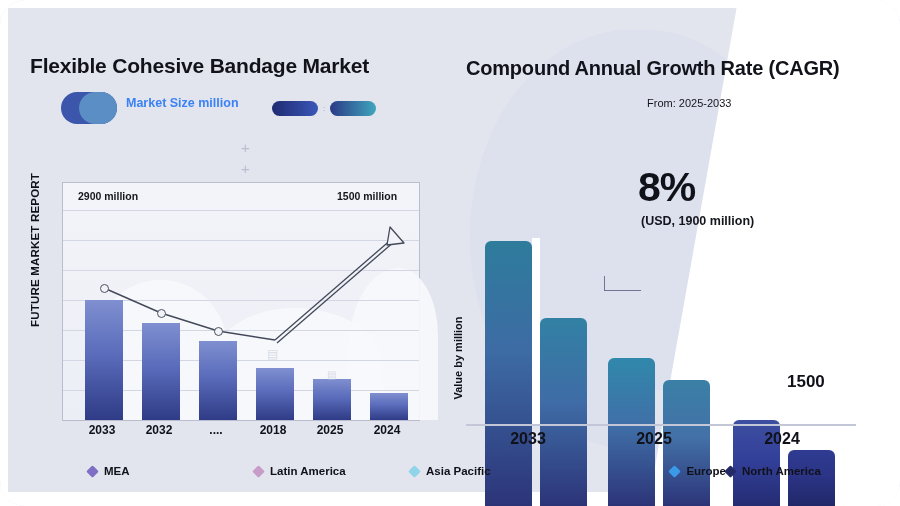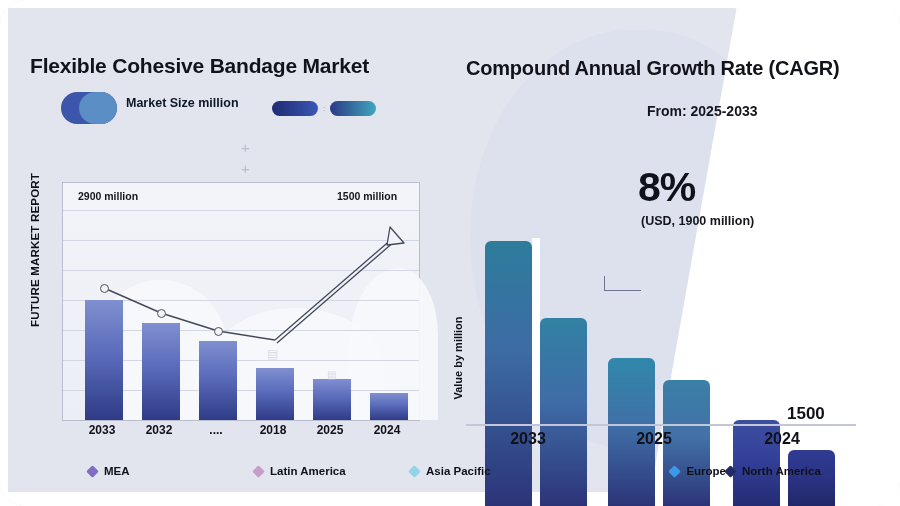--- a/index.html
+++ b/index.html
@@ -73,21 +73,21 @@
   .logo-mark {
     position: absolute;
     left: 61px; top: 92px;
     width: 62px; height: 32px;
   }
   .ms-label {
     position: absolute;
     left: 126px; top: 96px;
     font-size: 12.5px;
     font-weight: bold;
-    color: #0f172a;
+    color: #3b82f6;
   }
   .pill-row {
     position: absolute;
     left: 272px; top: 101px;
     display: flex;
     align-items: center;
     gap: 5px;
   }
   .pill {
     width: 46px; height: 15px;
@@ -172,23 +172,23 @@
   .right-title {
     position: absolute;
     left: 466px; top: 57px;
     font-size: 20px;
     font-weight: bold;
     color: #12131a;
     letter-spacing: -0.2px;
   }
   .right-sub {
     position: absolute;
-    left: 647px; top: 103px;
-    font-size: 14px;
-    font-weight: bold;
+    left: 647px; top: 97px;
+    font-size: 11px;
+    font-weight: normal;
     color: #15161d;
   }
   .cagr-big {
     position: absolute;
     left: 638px; top: 164px;
     font-size: 41px;
     font-weight: bold;
     color: #101119;
     letter-spacing: -1px;
   }
@@ -228,21 +228,20 @@
     font-weight: bold;
     color: #101119;
     text-align: center;
   }
   .rvalue {
     position: absolute;
     left: 787px; top: 372px;
     font-size: 17px;
     font-weight: bold;
     color: #101119;
-    margin-top: 32px;
   }
   .tick-mark {
     position: absolute;
     border-left: 1.4px solid #6f7691;
     border-bottom: 1.4px solid #6f7691;
   }
   
   .legend {
     position: absolute;
     left: 88px; top: 465px;

